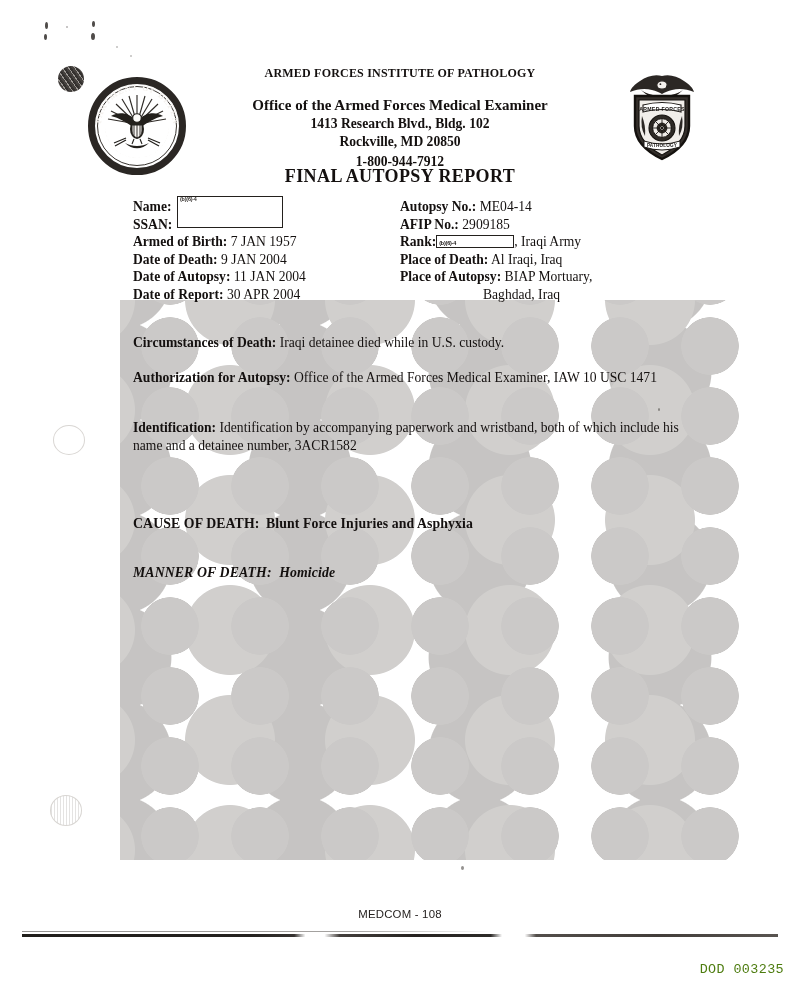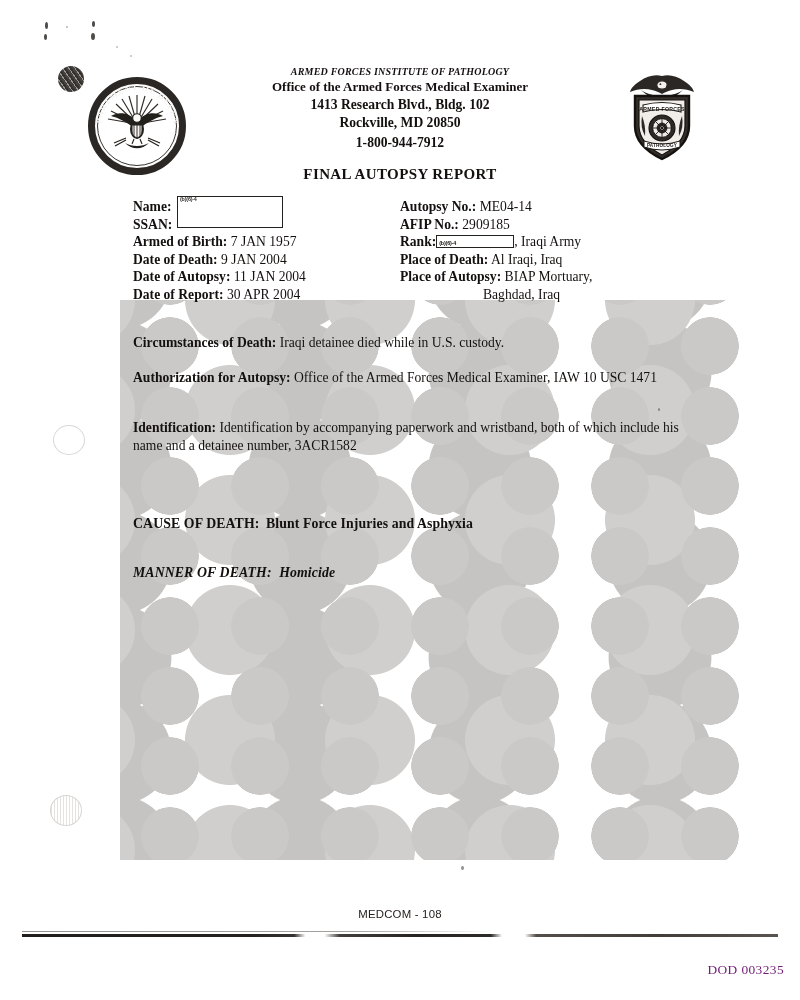--- a/index.html
+++ b/index.html
@@ -90,34 +90,34 @@
   .seal-badge svg { display: block; }
 
   
   .hdr {
     position: absolute;
     left: 175px;
     width: 450px;
     text-align: center;
     font-weight: bold;
   }
-  .hdr .l1 { font-size: 10px; letter-spacing: .2px; font-style: italic; }
-  .hdr .l2 { font-size: 13px; margin-top: 2px; }
+  .hdr .l1 { font-size: 12px; letter-spacing: .2px; }
+  .hdr .l2 { font-size: 15px; margin-top: 16px; }
   .hdr .l3 { font-size: 13.6px; margin-top: 2px; }
   .hdr .l4 { font-size: 13.6px; margin-top: 2px; }
   .hdr .l5 { font-size: 13.6px; margin-top: 4px; }
 
   .final-title {
     position: absolute;
     left: 175px;
     top: 166px;
     width: 450px;
     text-align: center;
     font-weight: bold;
-    font-size: 15px;
+    font-size: 18px;
     letter-spacing: .4px;
   }
 
   
   .datablock {
     position: absolute;
     left: 133px;
     top: 198px;
     width: 560px;
     font-size: 13.6px;
@@ -223,23 +223,23 @@
     top: 931px;
     width: 470px;
     height: 1px;
     background: linear-gradient(90deg, #2a2623 0%, #4b4642 70%, rgba(255,255,255,0) 100%);
     opacity: .5;
   }
   .bates {
     position: absolute;
     right: 16px;
     top: 962px;
-    font-family: Liberation Serif, serif;
+    font-family: Liberation Mono, monospace;
     font-size: 13.4px;
-    color: #701a75;
+    color: #4d7c0f;
     letter-spacing: .4px;
   }
 </style>
 </head>
 <body>
 
 <div class="page">
 
   <div class="dustfield" style="left:120px; top:300px; width:620px; height:560px;"></div>
 

